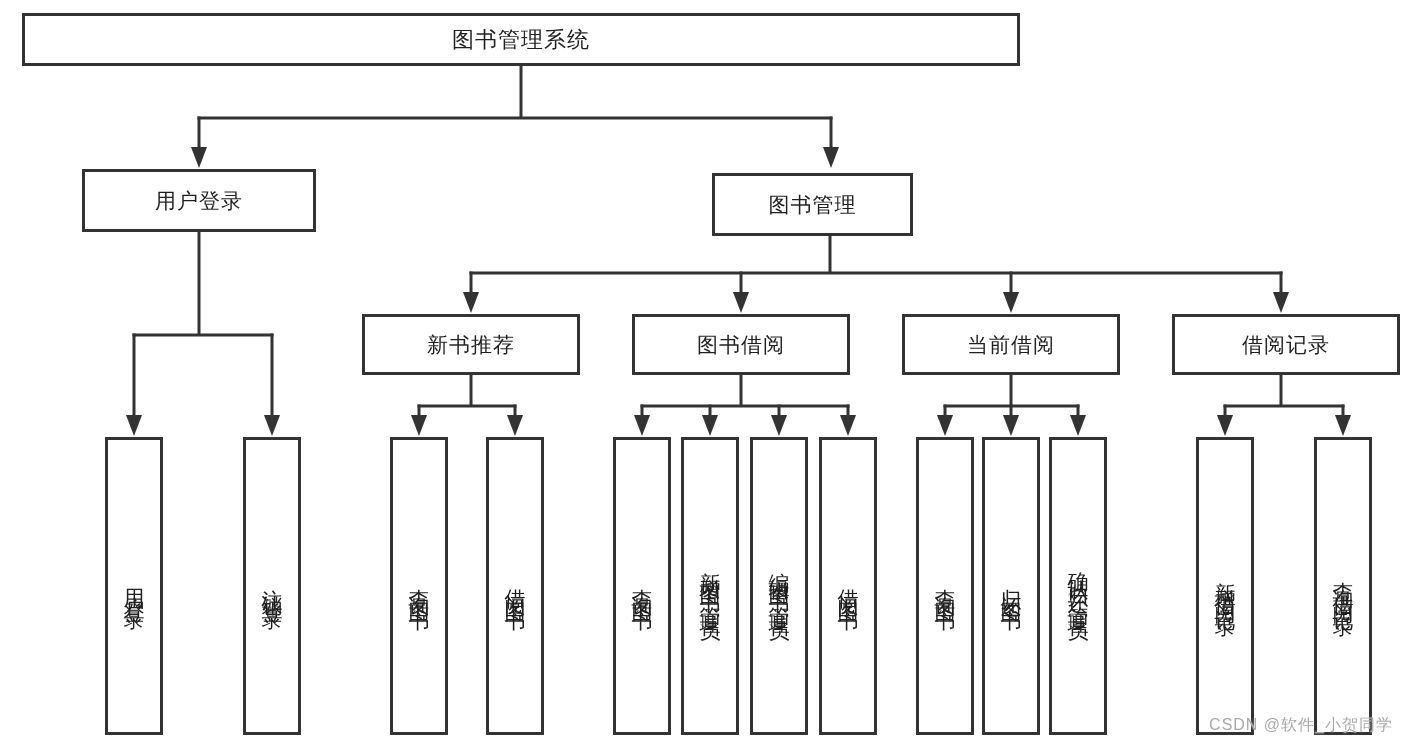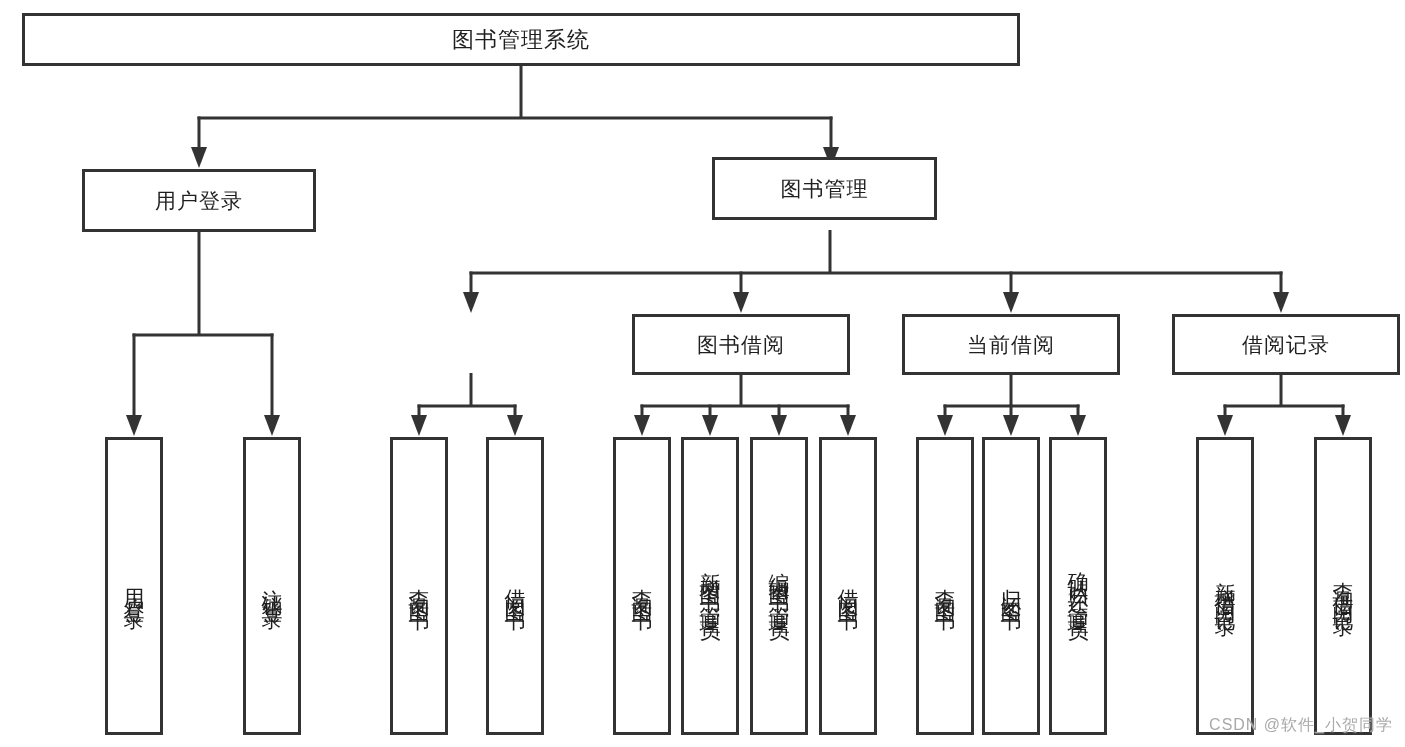--- a/index.html
+++ b/index.html
@@ -60,21 +60,21 @@
     writing-mode: vertical-rl;
     text-orientation: mixed;
     text-align: center;
     letter-spacing: 7px;
     line-height: 52px;
   }
 
   
   .n-root      { left: 22px;   top: 13px;  width: 998px; height: 53px; }
   .n-userlogin { left: 82px;   top: 169px; width: 234px; height: 63px; }
-  .n-bookmgmt  { left: 712px;  top: 157px; width: 225px; height: 63px; }
+  .n-bookmgmt  { left: 712px;  top: 173px; width: 201px; height: 63px; }
   .n-newbook   { left: 362px;  top: 314px; width: 218px; height: 61px; }
   .n-borrow    { left: 632px;  top: 314px; width: 218px; height: 61px; }
   .n-current   { left: 902px;  top: 314px; width: 218px; height: 61px; }
   .n-records   { left: 1172px; top: 314px; width: 228px; height: 61px; }
 
   
   .v-login     { left: 105px; }
   .v-logout    { left: 243px; }
   .v-nbquery   { left: 390px; }
   .v-nbborrow  { left: 486px; }
@@ -184,20 +184,23 @@
     <span>图书管理系统</span>
   </div>
 
   <div class="hnode n-userlogin">
     <span>用户登录</span>
   </div>
   <div class="hnode n-bookmgmt">
     <span>图书管理</span>
   </div>
 
+  <div class="hnode n-newbook">
+    <span>新书推荐</span>
+  </div>
   <div class="hnode n-current">
     <span>当前借阅</span>
   </div>
   <div class="hnode n-borrow">
     <span>图书借阅</span>
   </div>
   <div class="hnode n-records">
     <span>借阅记录</span>
   </div>
 

